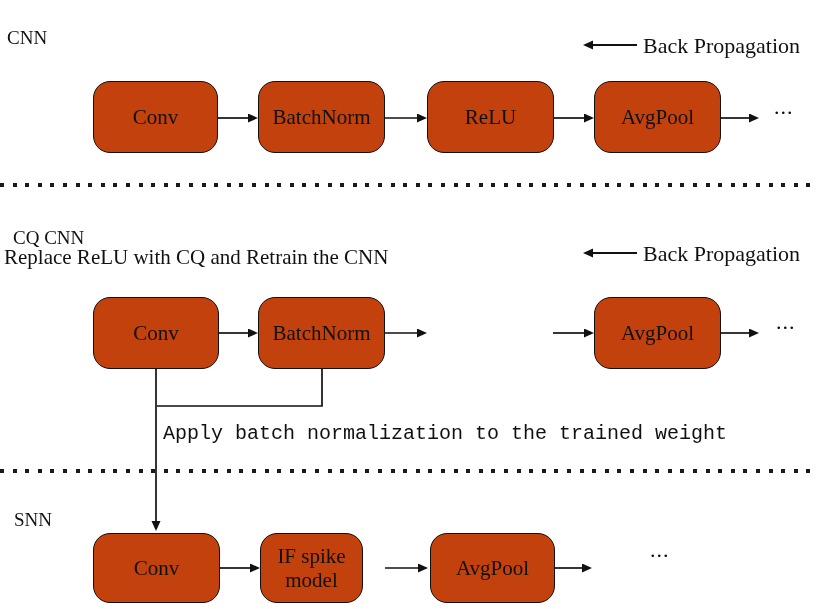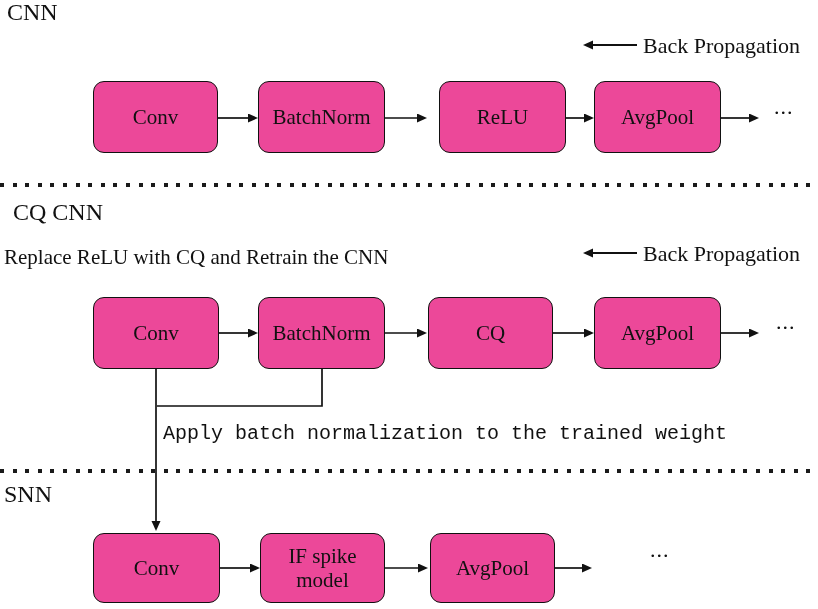--- a/index.html
+++ b/index.html
@@ -5,27 +5,27 @@
   html,body{margin:0;padding:0;background:#fff;}
   #canvas{
     position:relative;
     width:818px;height:609px;
     background:#fff;
     font-family:"Liberation Serif","DejaVu Serif",serif;
     color:#111;
     overflow:hidden;
   }
   .abs{position:absolute;}
-  .sec-label{font-size:24px;line-height:1.05;white-space:nowrap;}
+  .sec-label{font-size:19px;line-height:1.05;white-space:nowrap;margin-top:28px;}
   .subtitle{font-size:21px;line-height:1.05;white-space:nowrap;}
   .node{
     position:absolute;
     border:1.8px solid #111;
-    border-radius:11px;
-    background:#ec4899;
+    border-radius:17px;
+    background:#c2410c;
     display:flex;align-items:center;justify-content:center;
     text-align:center;
     font-size:21px;line-height:1.15;
     padding:0 12px;box-sizing:border-box;
   }
   .dotted-sep{
     position:absolute;left:0;width:818px;height:4px;
     background-image:repeating-linear-gradient(90deg,#1a1a1a 0,#1a1a1a 4px,transparent 4px,transparent 12.6px);
   }
   .bp-text{font-size:22px;white-space:nowrap;}
@@ -66,45 +66,44 @@
     <line x1="385" y1="568" x2="419" y2="568" stroke="#111" stroke-width="1.7" marker-end="url(#arr)"></line>
     <line x1="555" y1="568" x2="583" y2="568" stroke="#111" stroke-width="1.7" marker-end="url(#arr)"></line>
   </svg>
 
   <div class="abs sec-label" style="left:7px;top:0px;">CNN</div>
 
   <div class="abs bp-text" style="left:643px;top:33px;">Back Propagation</div>
 
   <div class="node" style="left:93px;top:81px;width:125px;height:72px;">Conv</div>
   <div class="node" style="left:258px;top:81px;width:127px;height:72px;">BatchNorm</div>
-  <div class="node" style="left:427px;top:81px;width:127px;height:72px;margin-left:12px;">ReLU</div>
+  <div class="node" style="left:427px;top:81px;width:127px;height:72px;">ReLU</div>
   <div class="node" style="left:594px;top:81px;width:127px;height:72px;">AvgPool</div>
 
   <div class="abs ellipsis" style="left:774px;top:94px;">...</div>
 
   <div class="dotted-sep" style="top:183px;"></div>
 
   <div class="abs sec-label" style="left:13px;top:200px;">CQ CNN</div>
 
   <div class="abs subtitle" style="left:4px;top:246px;">Replace ReLU with CQ and Retrain the CNN</div>
 
   <div class="abs bp-text" style="left:643px;top:241px;">Back Propagation</div>
 
   <div class="node" style="left:93px;top:297px;width:126px;height:72px;">Conv</div>
   <div class="node" style="left:258px;top:297px;width:127px;height:72px;">BatchNorm</div>
-  <div class="node" style="left:428px;top:297px;width:125px;height:72px;">CQ</div>
   <div class="node" style="left:594px;top:297px;width:127px;height:72px;">AvgPool</div>
 
   <div class="abs ellipsis" style="left:776px;top:309px;">...</div>
 
   <div class="abs annotation" style="left:163px;top:422px;font-family:Liberation Mono, monospace;">Apply batch normalization to the trained weight</div>
 
   <div class="dotted-sep" style="top:469px;"></div>
 
-  <div class="abs sec-label" style="left:4px;top:482px;">SNN</div>
+  <div class="abs sec-label" style="left:14px;top:482px;">SNN</div>
 
   <div class="node" style="left:93px;top:533px;width:127px;height:70px;">Conv</div>
-  <div class="node" style="left:260px;top:533px;width:125px;height:70px;">IF spike model</div>
+  <div class="node" style="left:260px;top:533px;width:103px;height:70px;">IF spike model</div>
   <div class="node" style="left:430px;top:533px;width:125px;height:70px;">AvgPool</div>
 
   <div class="abs ellipsis" style="left:650px;top:537px;">...</div>
 
 </div>
 
 </body></html>

